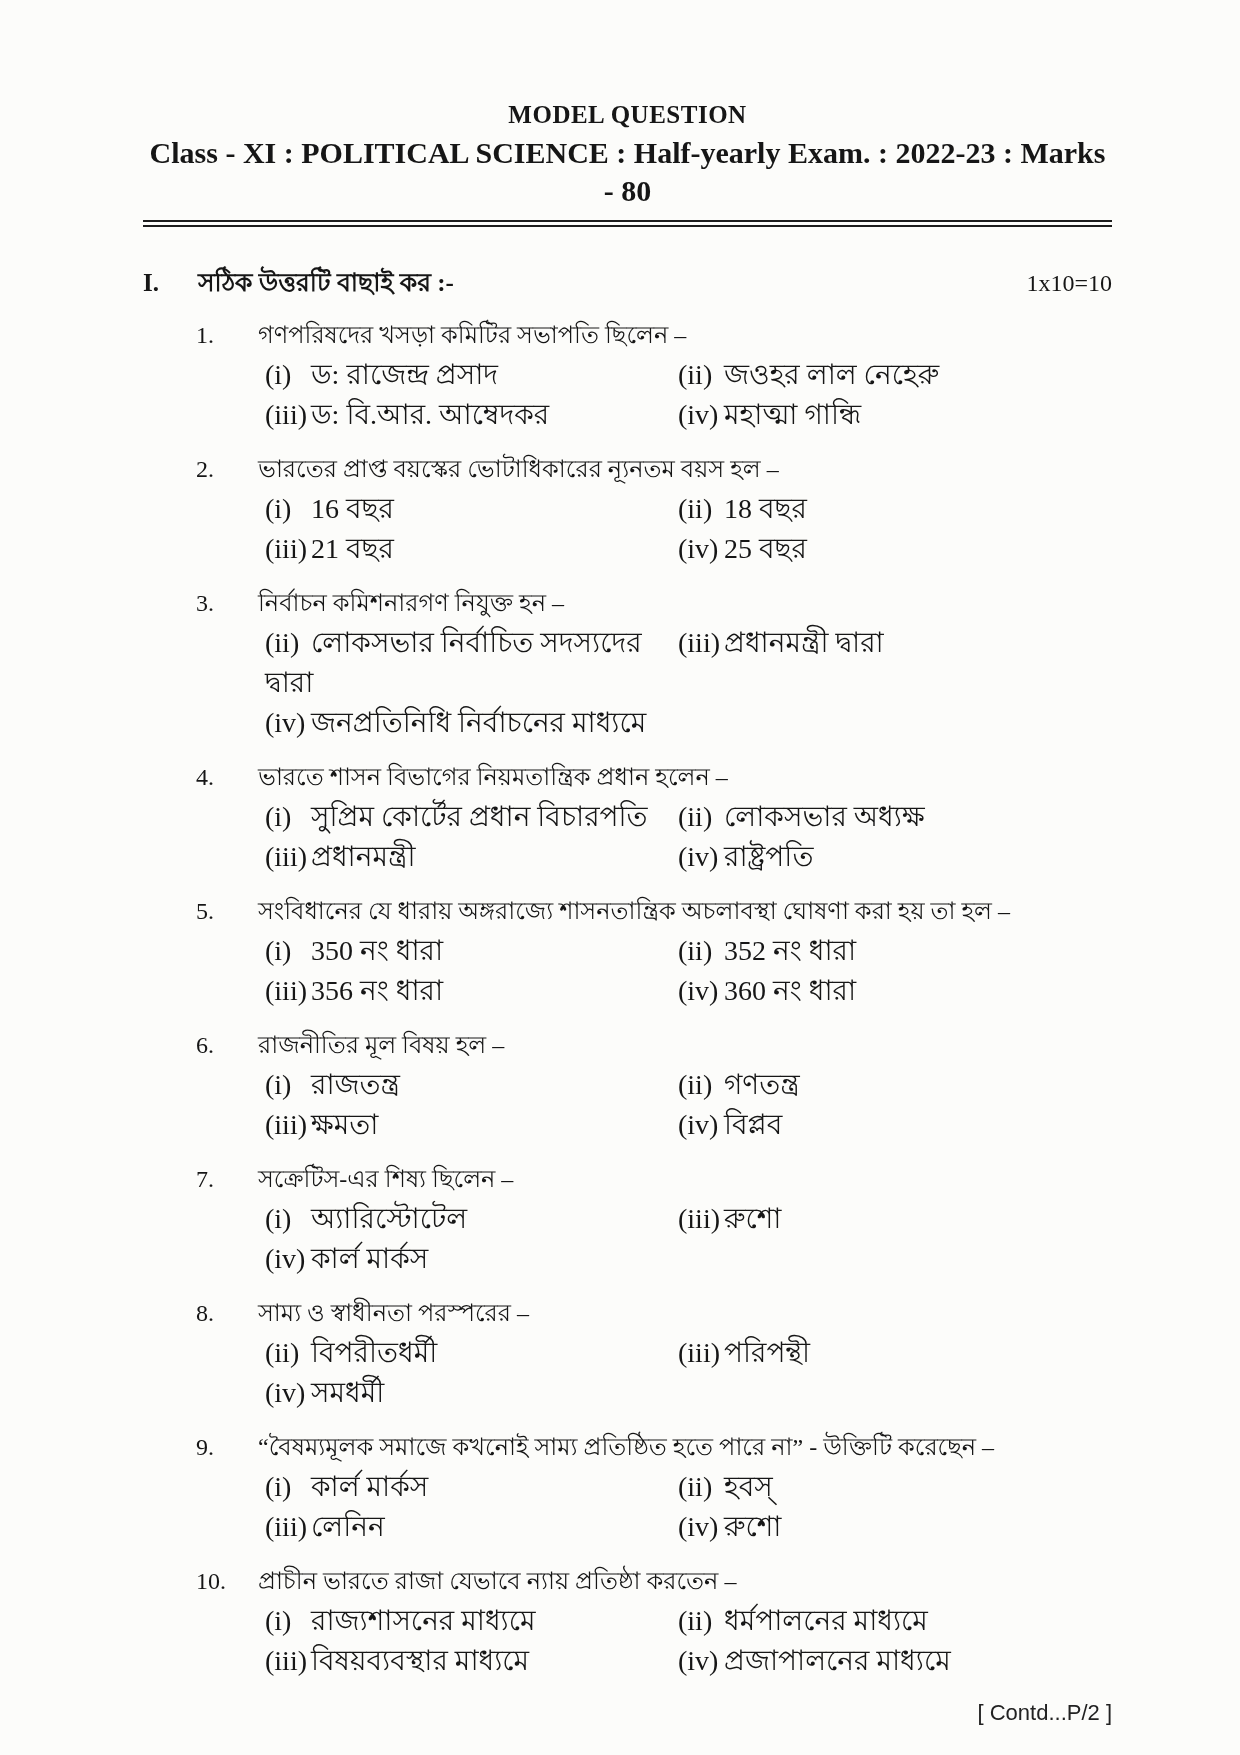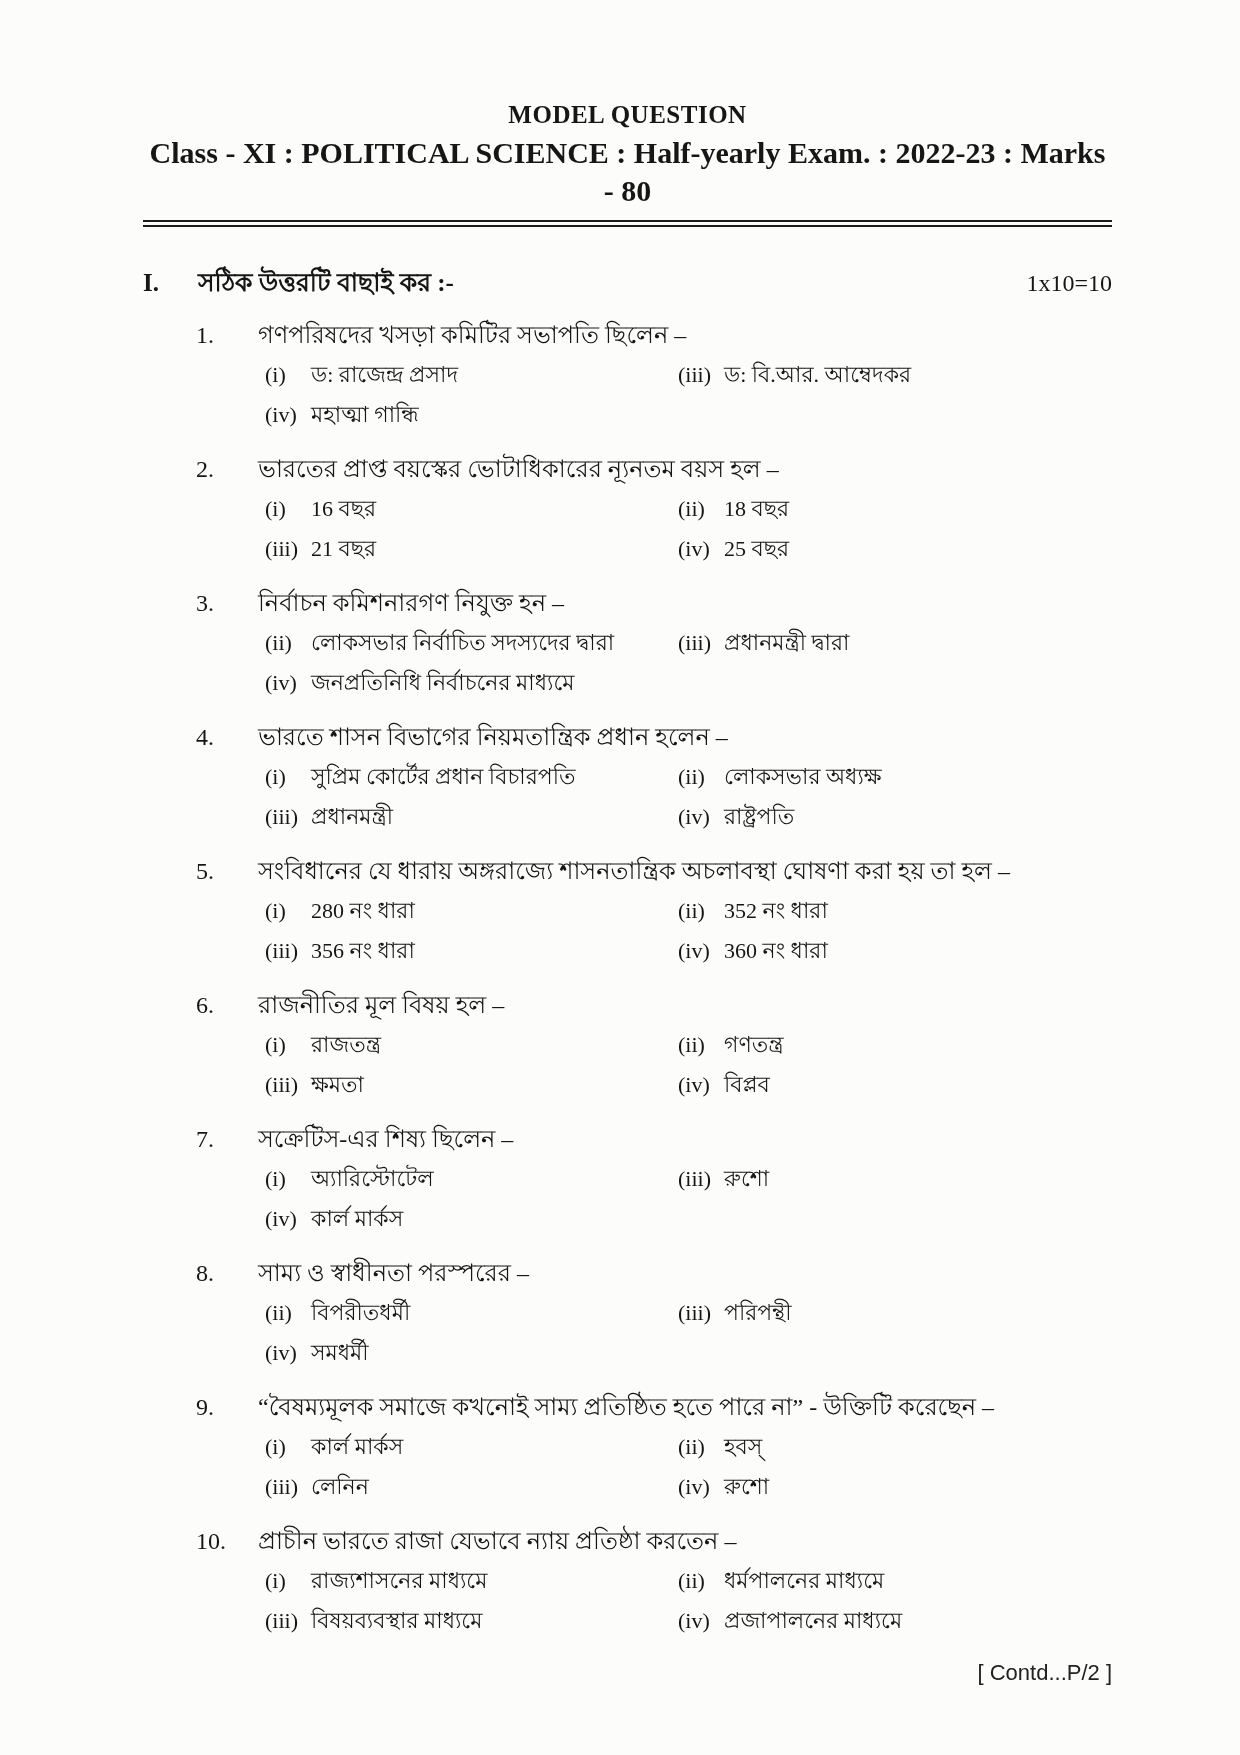--- a/index.html
+++ b/index.html
@@ -82,21 +82,21 @@
     width: 62px;
   }
   .q-text {
     flex: 1 1 auto;
   }
   .options {
     margin-left: 69px;
     display: grid;
     grid-template-columns: 413px 1fr;
     line-height: 40px;
-    font-size: 22px;
+    font-size: 28px;
   }
   .option .opt-label {
     display: inline-block;
     width: 46px;
   }
   
   .page-footer {
     margin-top: 0;
     text-align: right;
     line-height: 36px;
@@ -129,20 +129,23 @@
   <div class="question">
     <div class="q-head">
       <span class="q-num">1.</span>
       <span class="q-text">গণপরিষদের খসড়া কমিটির সভাপতি ছিলেন –</span>
     </div>
     <div class="options">
       <div class="option">
         <span class="opt-label">(i)</span><span>ড: রাজেন্দ্র প্রসাদ</span>
       </div>
       <div class="option">
+        <span class="opt-label">(ii)</span><span>জওহর লাল নেহেরু</span>
+      </div>
+      <div class="option">
         <span class="opt-label">(iii)</span><span>ড: বি.আর. আম্বেদকর</span>
       </div>
       <div class="option">
         <span class="opt-label">(iv)</span><span>মহাত্মা গান্ধি</span>
       </div>
     </div>
   </div>
 
   <div class="question">
     <div class="q-head">
@@ -204,21 +207,21 @@
     </div>
   </div>
 
   <div class="question">
     <div class="q-head">
       <span class="q-num">5.</span>
       <span class="q-text">সংবিধানের যে ধারায় অঙ্গরাজ্যে শাসনতান্ত্রিক অচলাবস্থা ঘোষণা করা হয় তা হল –</span>
     </div>
     <div class="options">
       <div class="option">
-        <span class="opt-label">(i)</span><span>280 নং ধারা</span>
+        <span class="opt-label">(i)</span><span>350 নং ধারা</span>
       </div>
       <div class="option">
         <span class="opt-label">(ii)</span><span>352 নং ধারা</span>
       </div>
       <div class="option">
         <span class="opt-label">(iii)</span><span>356 নং ধারা</span>
       </div>
       <div class="option">
         <span class="opt-label">(iv)</span><span>360 নং ধারা</span>
       </div>

